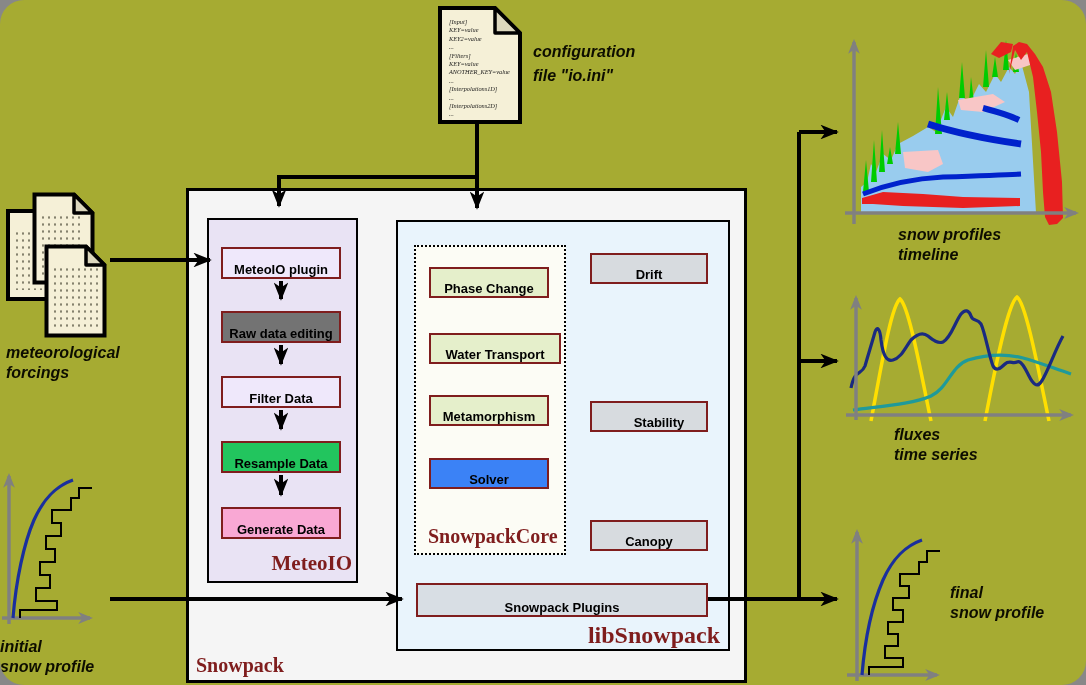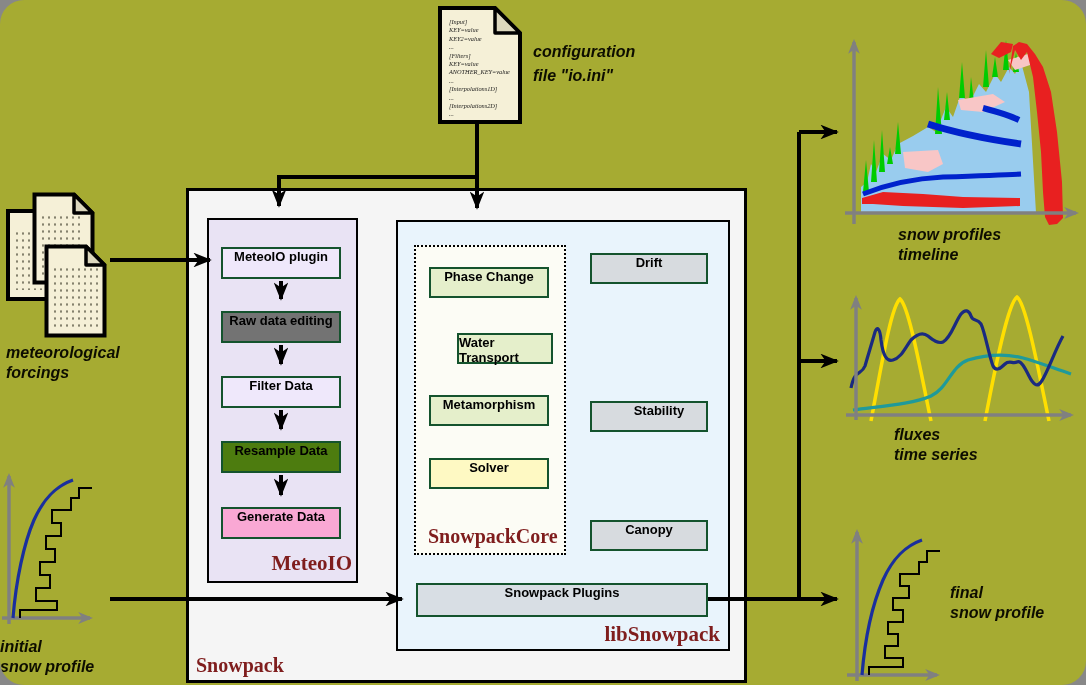--- a/index.html
+++ b/index.html
@@ -4,22 +4,22 @@
 <style>
   html,body{margin:0;padding:0;background:#888;}
   #stage{position:relative;width:1086px;height:685px;background:#a6ab32;overflow:hidden;
          font-family:"Liberation Sans",sans-serif;border-radius:24px;}
   .abs{position:absolute;box-sizing:border-box;}
   .note{position:absolute;box-sizing:border-box;font:italic bold 16px/1.22 "Liberation Sans",sans-serif;
         color:#0d0d00;white-space:pre-line;}
   .center{}
   .bigbox{position:absolute;box-sizing:border-box;border:3px solid #000;background:#f5f5f5;}
   .subbox{position:absolute;box-sizing:border-box;border:2px solid #000;}
-  .cell{position:absolute;box-sizing:border-box;border:2px solid #14532d;display:flex;
-        align-items:flex-start;justify-content:center;font:bold 13px "Liberation Sans",sans-serif;color:#000;}
+  .cell{position:absolute;box-sizing:border-box;border:2px solid #7f1d1d;display:flex;
+        align-items:flex-end;justify-content:center;font:bold 13px "Liberation Sans",sans-serif;color:#000;}
   .seriflabel{position:absolute;font-family:"Liberation Serif",serif;font-weight:bold;color:#7f1d1d;}
   .dots{position:absolute;background-image:radial-gradient(circle,#85826e 1px,rgba(0,0,0,0) 1.3px);
         background-size:6px 7px;}
   .cfgtext{position:absolute;font:italic 6.3px/8.4px "Liberation Serif",serif;color:#1a1a1a;
            white-space:pre-line;letter-spacing:0;}
   svg{position:absolute;overflow:visible;}
 </style>
 </head>
 <body>
 
@@ -82,58 +82,58 @@
   <div class="subbox" style="left:207px;top:218px;width:151px;height:365px;background:#e9e3f4;"></div>
   <div class="cell" style="left:221px;top:247px;width:120px;height:32px;background:#efe8fb;">
        <span>MeteoIO plugin</span>
     </div>
   <div class="cell" style="left:221px;top:311px;width:120px;height:32px;background:#737373;">
        <span>Raw data editing</span>
     </div>
   <div class="cell" style="left:221px;top:376px;width:120px;height:32px;background:#efe8fb;">
        <span>Filter Data</span>
     </div>
-  <div class="cell" style="left:221px;top:441px;width:120px;height:32px;background:#4d7c0f;">
+  <div class="cell" style="left:221px;top:441px;width:120px;height:32px;background:#22c55e;">
        <span>Resample Data</span>
     </div>
   <div class="cell" style="left:221px;top:507px;width:120px;height:32px;background:#f9a8d4;">
        <span>Generate Data</span>
     </div>
   <div class="seriflabel" style="left:252px;top:551px;width:100px;text-align:right;font-size:21px;">MeteoIO</div>
 
   <div class="subbox" style="left:396px;top:220px;width:334px;height:431px;background:#e9f4fc;"></div>
   <div class="subbox" style="left:414px;top:245px;width:152px;height:310px;background:#fcfcf5;border-style:dotted;"></div>
   <div class="cell" style="left:429px;top:267px;width:120px;height:31px;background:#e5efcb;">
        <span>Phase Change</span>
     </div>
-  <div class="cell" style="left:429px;top:333px;width:96px;height:31px;background:#e5efcb;margin-left:28px;">
+  <div class="cell" style="left:429px;top:333px;width:132px;height:31px;background:#e5efcb;">
        <span>Water Transport</span>
     </div>
   <div class="cell" style="left:429px;top:395px;width:120px;height:31px;background:#e5efcb;">
        <span>Metamorphism</span>
     </div>
-  <div class="cell" style="left:429px;top:458px;width:120px;height:31px;background:#fef9c3;">
+  <div class="cell" style="left:429px;top:458px;width:120px;height:31px;background:#3b82f6;">
        <span>Solver</span>
     </div>
   <div class="seriflabel" style="left:428px;top:525px;font-size:20px;">SnowpackCore</div>
 
   <div class="cell" style="left:590px;top:253px;width:118px;height:31px;background:#d7dbdf;">
        <span>Drift</span>
     </div>
   <div class="cell" style="left:590px;top:401px;width:118px;height:31px;background:#d7dbdf;padding-left:20px;">
        <span>Stability</span>
     </div>
   <div class="cell" style="left:590px;top:520px;width:118px;height:31px;background:#d7dbdf;">
        <span>Canopy</span>
     </div>
 
   <div class="cell" style="left:416px;top:583px;width:292px;height:34px;background:#d8dee4;">
        <span>Snowpack Plugins</span>
     </div>
-  <div class="seriflabel" style="left:558px;top:622px;width:162px;text-align:right;font-size:21px;">libSnowpack</div>
+  <div class="seriflabel" style="left:558px;top:622px;width:162px;text-align:right;font-size:24px;">libSnowpack</div>
 
   <svg class="abs" style="left:843px;top:32px;" width="245" height="205" viewBox="0 0 245 205">
     <defs>
       <marker id="ag2" viewBox="0 0 10 8" refX="8" refY="4" markerWidth="4.2" markerHeight="3.4" orient="auto" markerUnits="strokeWidth">
           <path d="M0,0 L10,4 L0,8 L2.8,4 Z" fill="#808080"></path>
         </marker>
     </defs>
     <polygon fill="#99ccee" points="18,181 18,155 24,150 28,132 33,140 40,122 48,128 55,112 70,104 85,95 93,100 103,75 110,85 118,62 126,72 136,52 143,60 152,42 158,50 166,35 172,42 178,30 186,60 193,181 215,181"></polygon>
     <path fill="#00cc00" d="M20,160 L23,128 L26,160 Z M28,150 L31,108 L34,150 Z M36,140 L39,98 L42,140 Z
       M44,132 L47,115 L50,132 Z M52,122 L55,90 L58,122 Z M92,102 L95,55 L99,102 Z M101,88 L104,60 L107,88 Z

